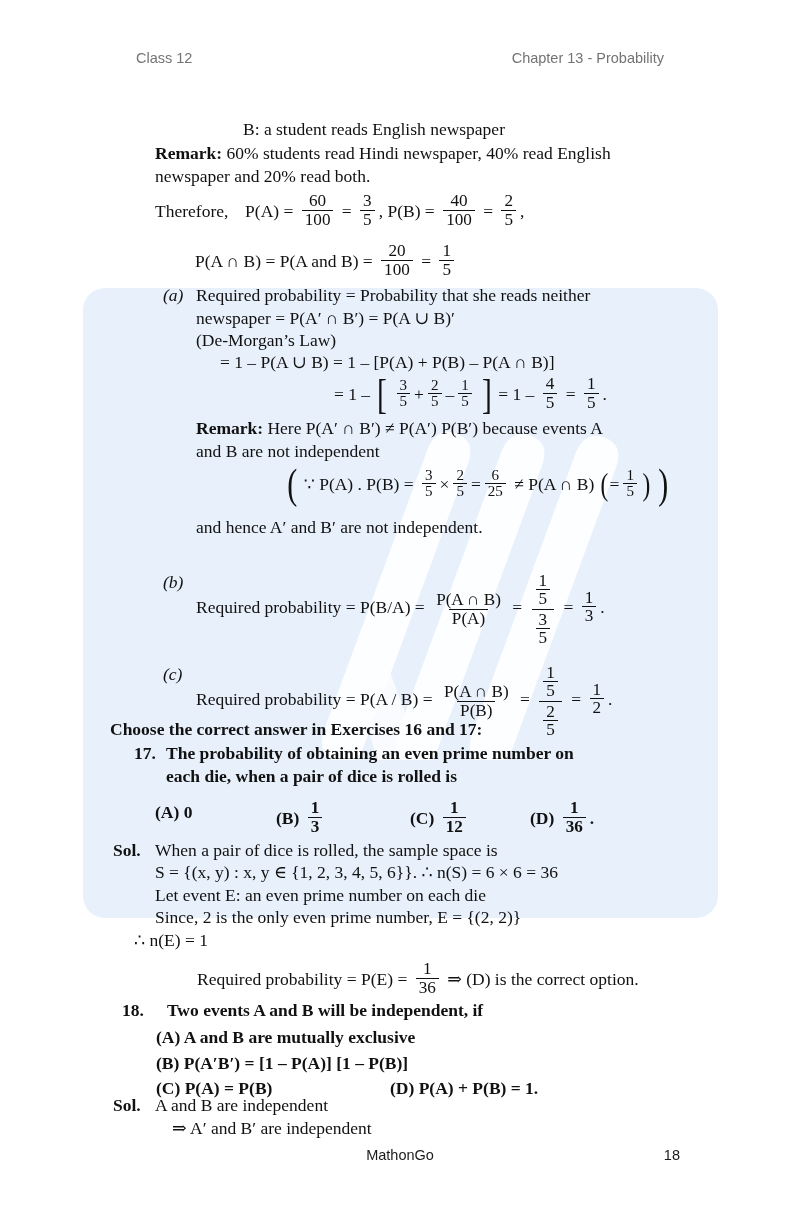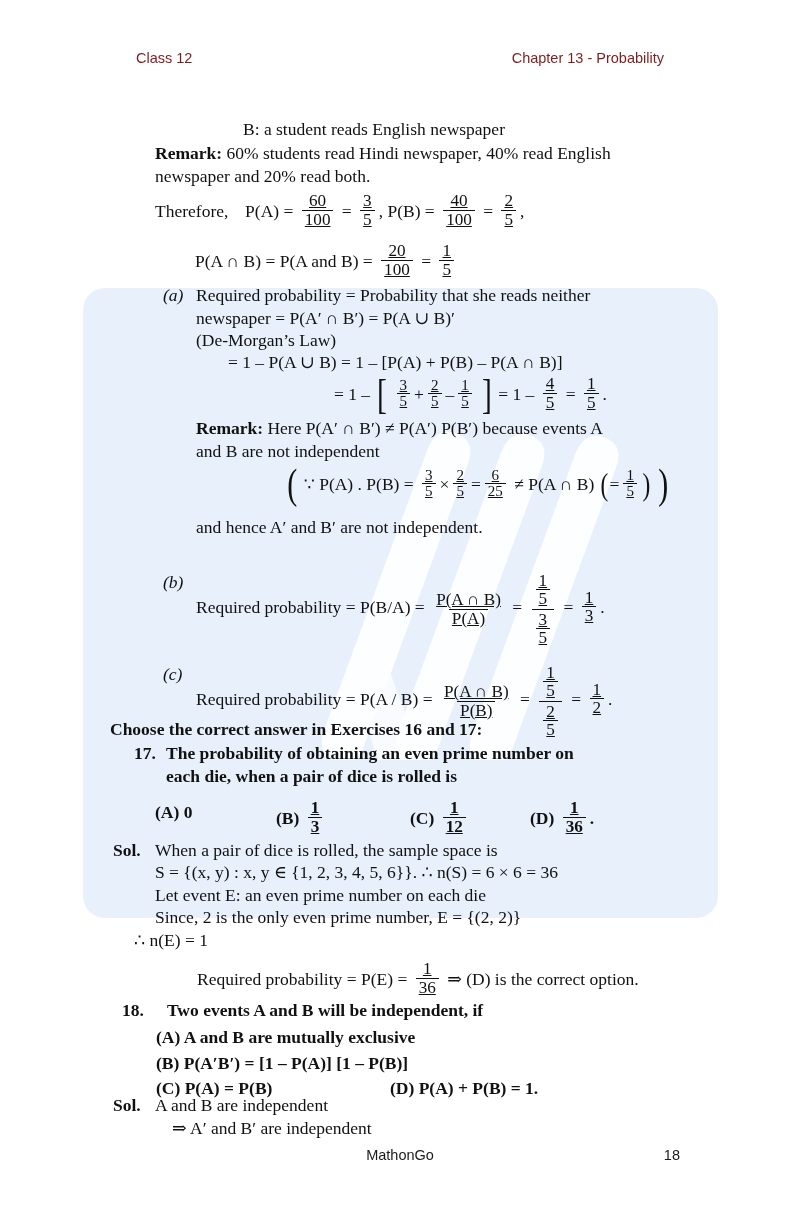--- a/index.html
+++ b/index.html
@@ -21,21 +21,21 @@
   .page-header {
     position: absolute;
     top: 50px;
     left: 136px;
     width: 528px;
     display: flex;
     justify-content: space-between;
     align-items: baseline;
     font-family: "Liberation Sans", "DejaVu Sans", sans-serif;
     font-size: 14.5px;
-    color: #7f1d1d;
+    color: #737373;
   }
 
   
   .blue-panel {
     position: absolute;
     left: 83px;
     top: 288px;
     width: 635px;
     height: 630px;
     background: #e8f0fb;
@@ -73,21 +73,20 @@
   .frac {
     display: inline-flex;
     flex-direction: column;
     align-items: center;
     vertical-align: middle;
     margin: 0 4px;
     position: relative;
     top: -0.15em;
     font-size: 0.98em;
     line-height: 1.02;
-    text-decoration: underline;
   }
   .frac > .num { padding: 0 3px; }
   .frac > .den { padding: 0 3px; border-top: 1.3px solid #111; }
 
   .frac-sm {
     font-size: 0.86em;
   }
 
   
   .cfrac {
@@ -220,21 +219,21 @@
       <span class="frac">
         <span class="num">1</span>
         <span class="den">5</span>
       </span>
     </div>
 
     <div class="line it" style="left:163px; top:285px;">(a)</div>
     <div class="line" style="left:196px; top:285px;">Required probability = Probability that she reads neither</div>
     <div class="line" style="left:196px; top:308px;">newspaper = P(A′ ∩ B′) = P(A ∪ B)′</div>
     <div class="line" style="left:196px; top:330px;">(De-Morgan’s Law)</div>
-    <div class="line" style="left:228px; top:352px;text-align:center;">= 1 – P(A ∪ B) = 1 – [P(A) + P(B) – P(A ∩ B)]</div>
+    <div class="line" style="left:220px; top:352px;text-align:center;">= 1 – P(A ∪ B) = 1 – [P(A) + P(B) – P(A ∩ B)]</div>
 
     <div class="line" style="left:334px; top:378px;">
       <span>= 1 –</span>
       <span class="bigbrk">[</span>
       <span class="frac frac-sm">
         <span class="num">3</span>
         <span class="den">5</span>
       </span><span>+</span><span class="frac frac-sm">
         <span class="num">2</span>
         <span class="den">5</span>

